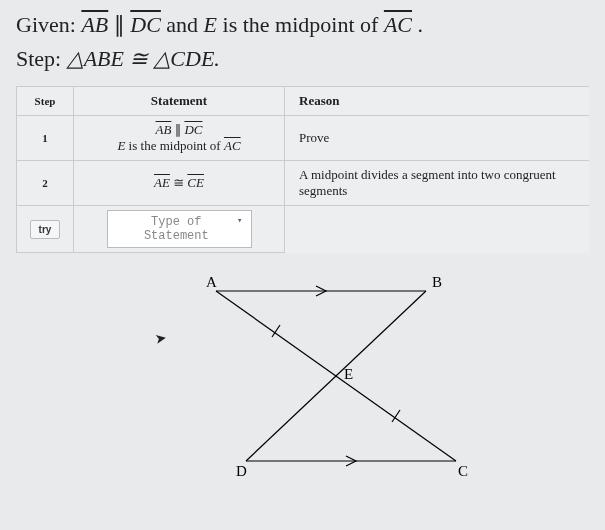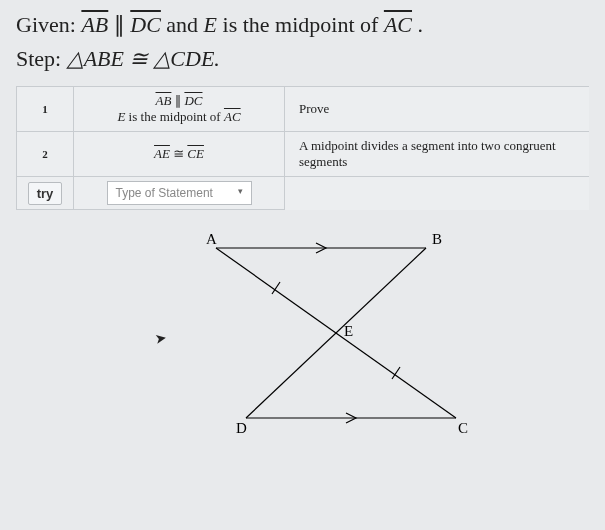--- a/index.html
+++ b/index.html
@@ -55,34 +55,34 @@
   .reason {
     font-family: Georgia, serif;
     font-size: 13px;
     padding-left: 14px !important;
   }
   .try-btn {
     display: inline-block;
     border: 1px solid #b8bcc0;
     background: #f4f6f8;
     padding: 3px 8px;
-    font-size: 13px;
+    font-size: 10px;
     font-family: Arial, sans-serif;
     color: #333;
     border-radius: 2px;
   }
   .type-select {
     display: inline-flex;
     align-items: flex-start;
     justify-content: space-between;
     border: 1px solid #b8bcc0;
     background: #fff;
     color: #888;
     font-size: 12px;
-    font-family: Liberation Sans, sans-serif;
+    font-family: Liberation Mono, monospace;
     padding: 4px 8px;
     width: 145px;
     box-sizing: border-box;
   }
   .type-select .arrow {
     font-size: 9px;
     color: #666;
   }
   .diagram {
     margin-top: 18px;
@@ -115,20 +115,25 @@
   <span>.</span>
 </div>
 
 <div class="prove-line">
   <span>Step:</span>
   <span class="math-i"> △ABE ≅ △CDE.</span>
 </div>
 
 <table class="proof">
   <tbody>
+      <tr>
+    <th class="step-cell">Step</th>
+    <th class="stmt-cell">Statement</th>
+    <th class="reason">Reason</th>
+  </tr>
   <tr>
     <td class="step-cell">1</td>
     <td class="stmt-cell">
       <div>
         <span class="overline">AB</span>
         <span> ∥ </span>
         <span class="overline">DC</span>
       </div>
       <div>
         <span class="math-i">E</span>

